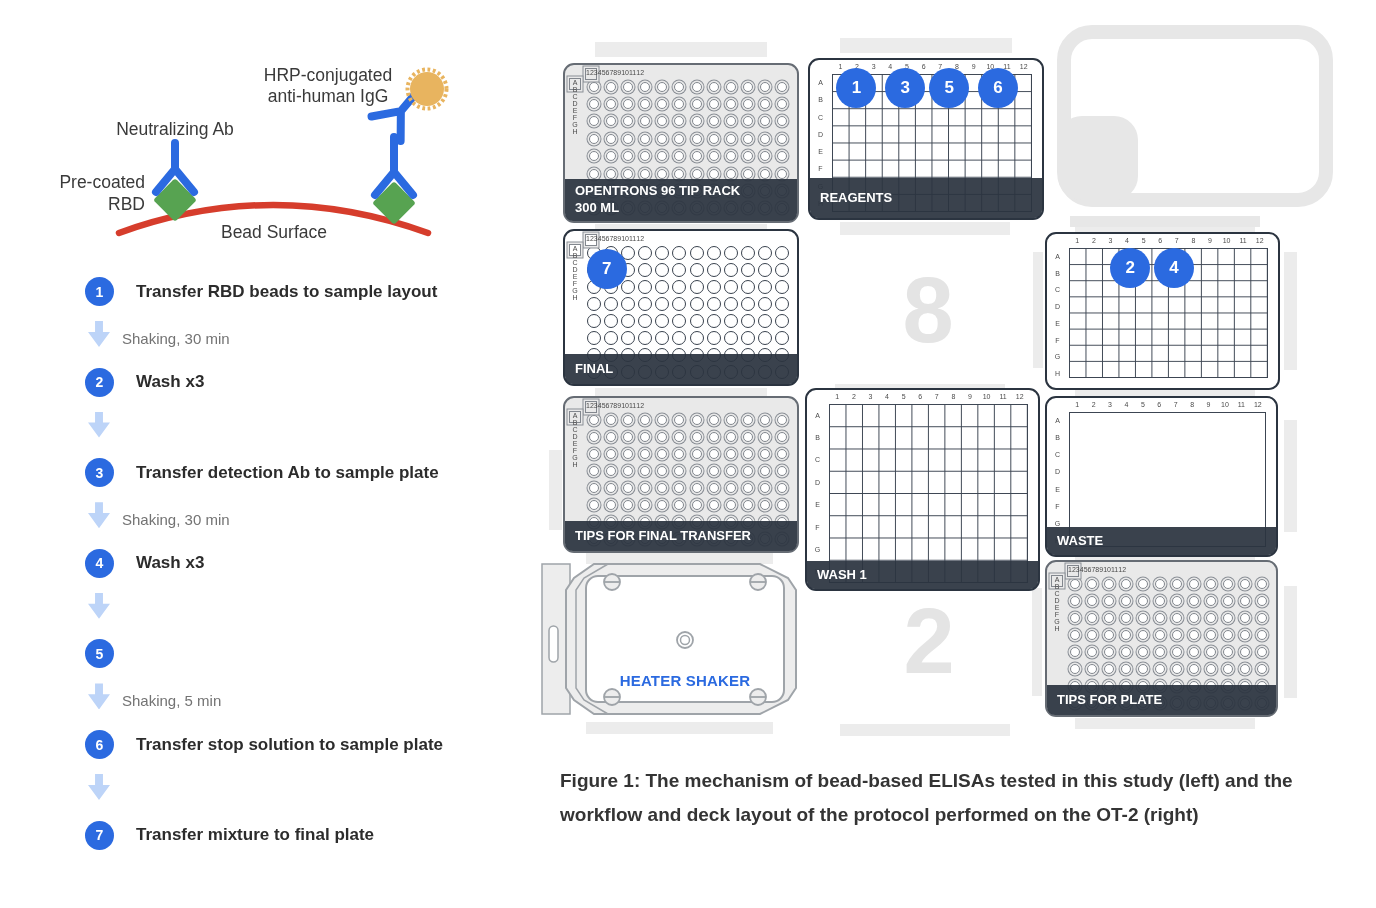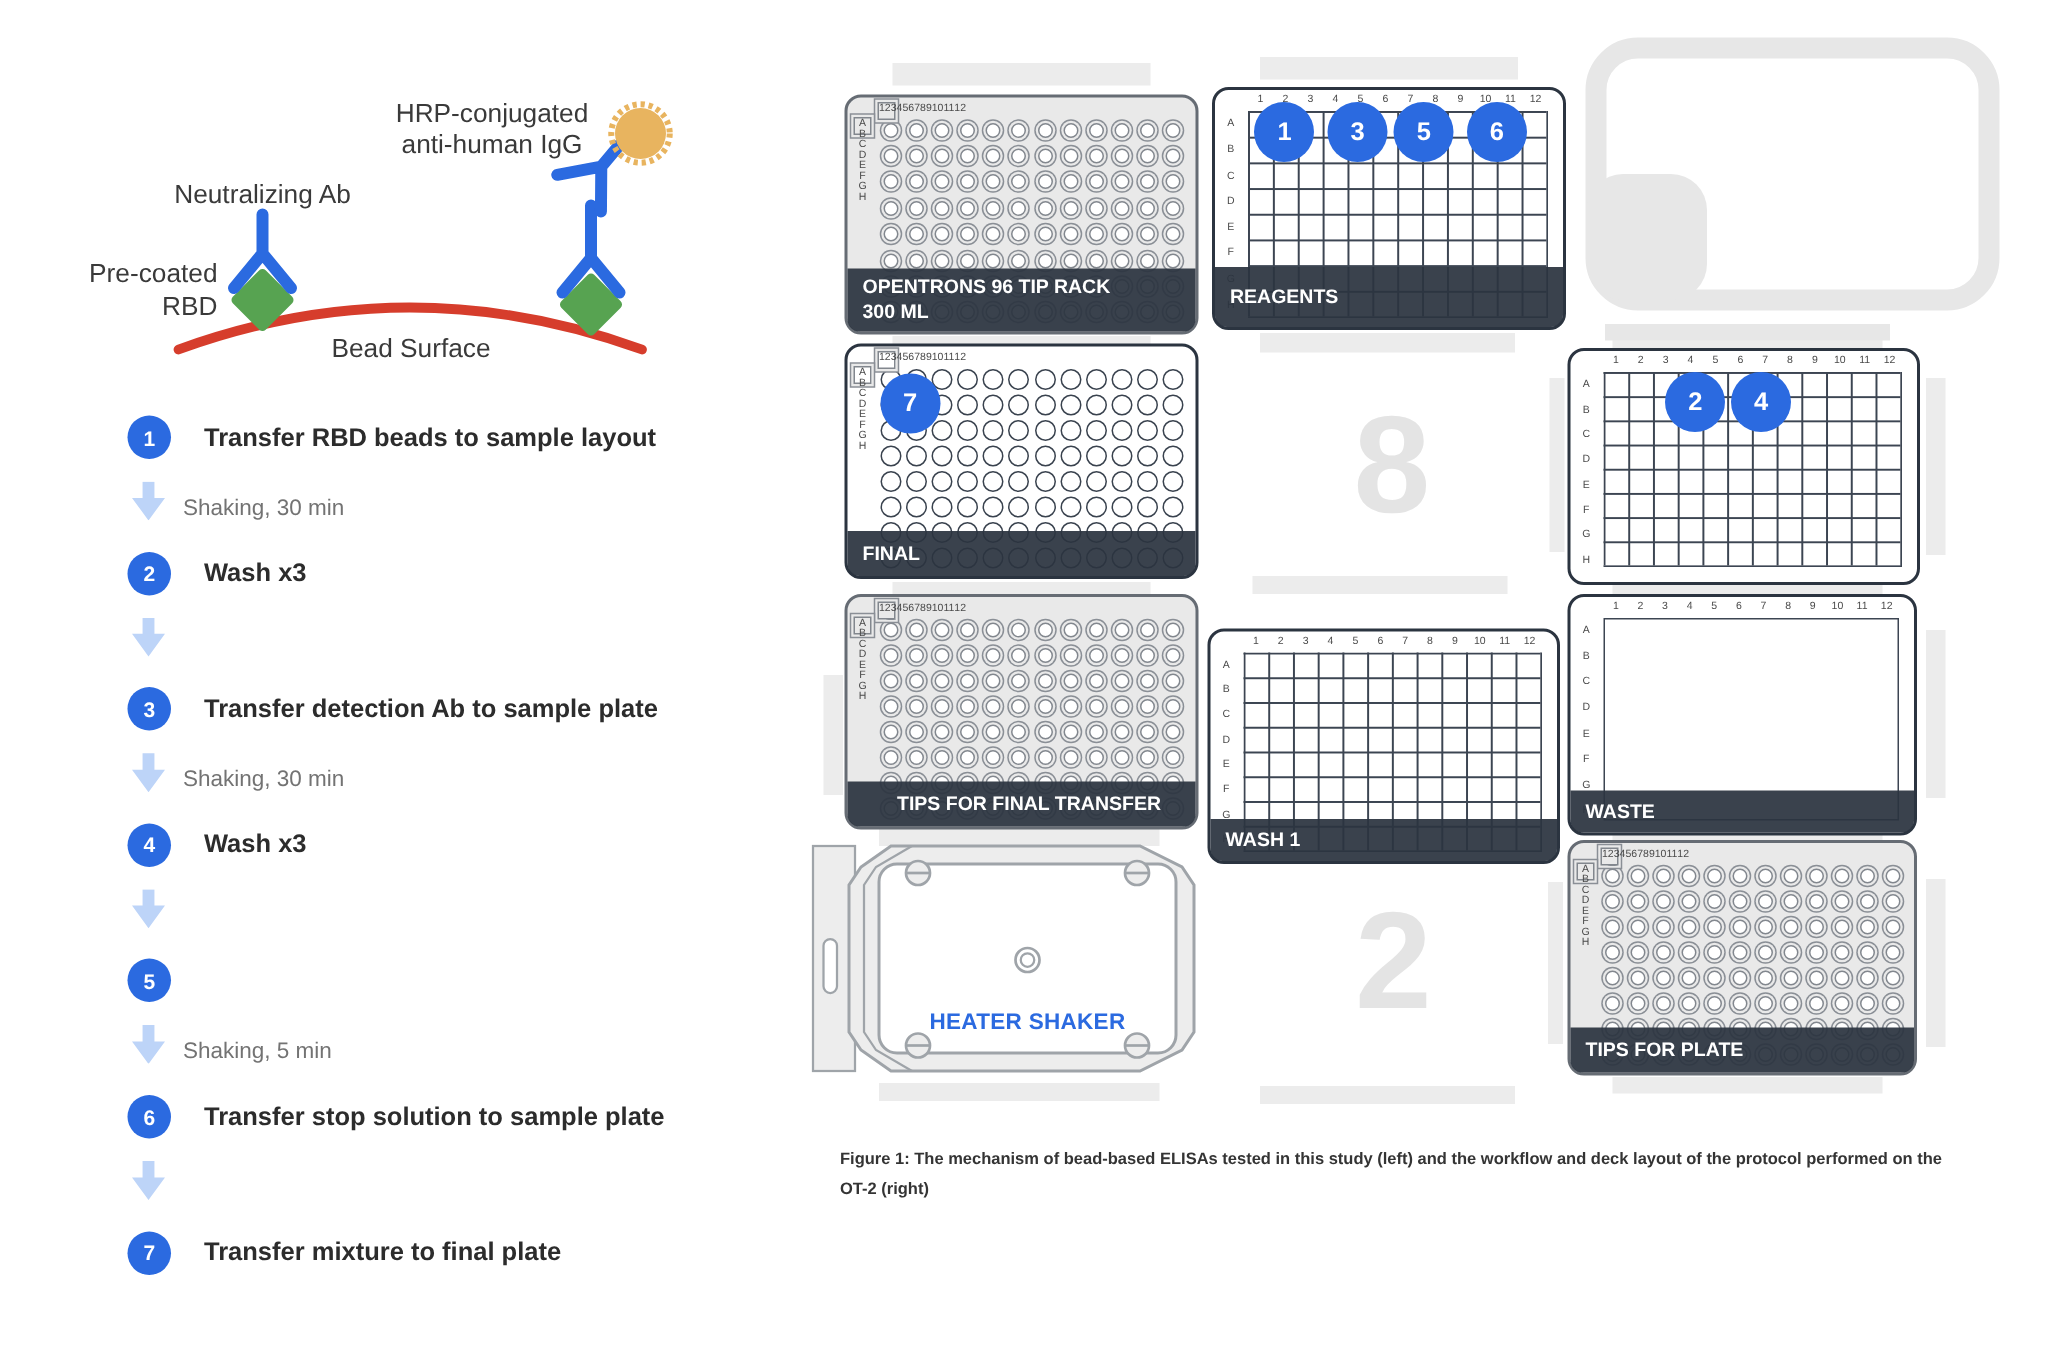--- a/index.html
+++ b/index.html
@@ -51,21 +51,21 @@
   .slotnum{position:absolute;inset:0;display:flex;align-items:center;justify-content:center;
            font-size:92px;font-weight:700;color:#e4e4e4;}
 
   
   #lw-tiprack300{left:563px;top:63px;width:236px;height:160px;}
   #lw-reagents{left:808px;top:58px;width:236px;height:162px;}
   #lw-final{left:563px;top:229px;width:236px;height:157px;}
   #lw-slot8{left:820px;top:231px;width:216px;height:158px;}
   #lw-magmodule{left:1045px;top:232px;width:235px;height:158px;}
   #lw-tipsfinal{left:563px;top:396px;width:236px;height:157px;}
-  #lw-wash1{left:805px;top:419px;width:235px;height:157px;}
+  #lw-wash1{left:805px;top:388px;width:235px;height:203px;}
   #lw-waste{left:1045px;top:396px;width:233px;height:161px;}
   #lw-slot2{left:820px;top:558px;width:218px;height:166px;}
   #lw-tipsreuse{left:1045px;top:560px;width:233px;height:157px;}
   #lw-trash{position:absolute;left:1048px;top:16px;z-index:1;}
   #lw-heater{position:absolute;left:538px;top:556px;z-index:1;}
   .heater-label{font:700 15px "Liberation Sans",sans-serif;fill:#2b6ae0;letter-spacing:.2px;}
 
   
   #mech{position:absolute;left:40px;top:45px;z-index:1;}
   .mech-label{font:400 17.5px "Liberation Sans",sans-serif;fill:#3a3a3a;}
@@ -74,21 +74,21 @@
   .step{position:absolute;left:85px;display:flex;align-items:center;gap:22px;height:29px;}
   .step-badge{width:29px;height:29px;border-radius:50%;background:#2b6ae0;color:#fff;font-weight:700;
               font-size:14px;display:flex;align-items:center;justify-content:center;flex:0 0 auto;}
   .step-label{font-size:17px;font-weight:700;color:#2c2c2c;white-space:nowrap;}
   .flow{position:absolute;left:85px;display:flex;align-items:flex-end;gap:12px;height:26px;}
   .flow-arrow{width:22px;height:26px;background:#bdd4f8;margin-left:3px;flex:0 0 auto;
               clip-path:polygon(32% 0,68% 0,68% 42%,100% 42%,50% 100%,0 42%,32% 42%);}
   .flow-note{font-size:15px;color:#737373;white-space:nowrap;}
 
   
-  .caption{position:absolute;left:560px;top:764px;width:745px;font-size:11px;font-weight:700;
+  .caption{position:absolute;left:560px;top:764px;width:745px;font-size:19px;font-weight:700;
            color:#343434;line-height:1.8;}
 </style>
 </head>
 <body>
 
 <div class="page">
 
   <svg id="mech" width="480" height="215" viewBox="0 0 480 215">
 
     <path d="M 79 188 Q 233 132 388 188" fill="none" stroke="#d63d2c" stroke-width="6.5" stroke-linecap="round"></path>
@@ -611,21 +611,21 @@
           <div class="tip"></div>
           <div class="tip"></div>
           <div class="tip"></div>
           <div class="tip"></div>
           <div class="tip"></div>
           <div class="tip"></div>
           <div class="tip"></div>
           <div class="tip"></div>
           <div class="tip"></div>
         </div>
-        <div class="band" style="height: 30px; align-items: center;">
+        <div class="band" style="height: 30px;">
           <div class="bandline">TIPS FOR FINAL TRANSFER</div>
         </div>
       </div>
     <div id="lw-wash1" class="plate white">
         <div class="colnums grid">
           <div class="hdr">1</div>
           <div class="hdr">2</div>
           <div class="hdr">3</div>
           <div class="hdr">4</div>
           <div class="hdr">5</div>

